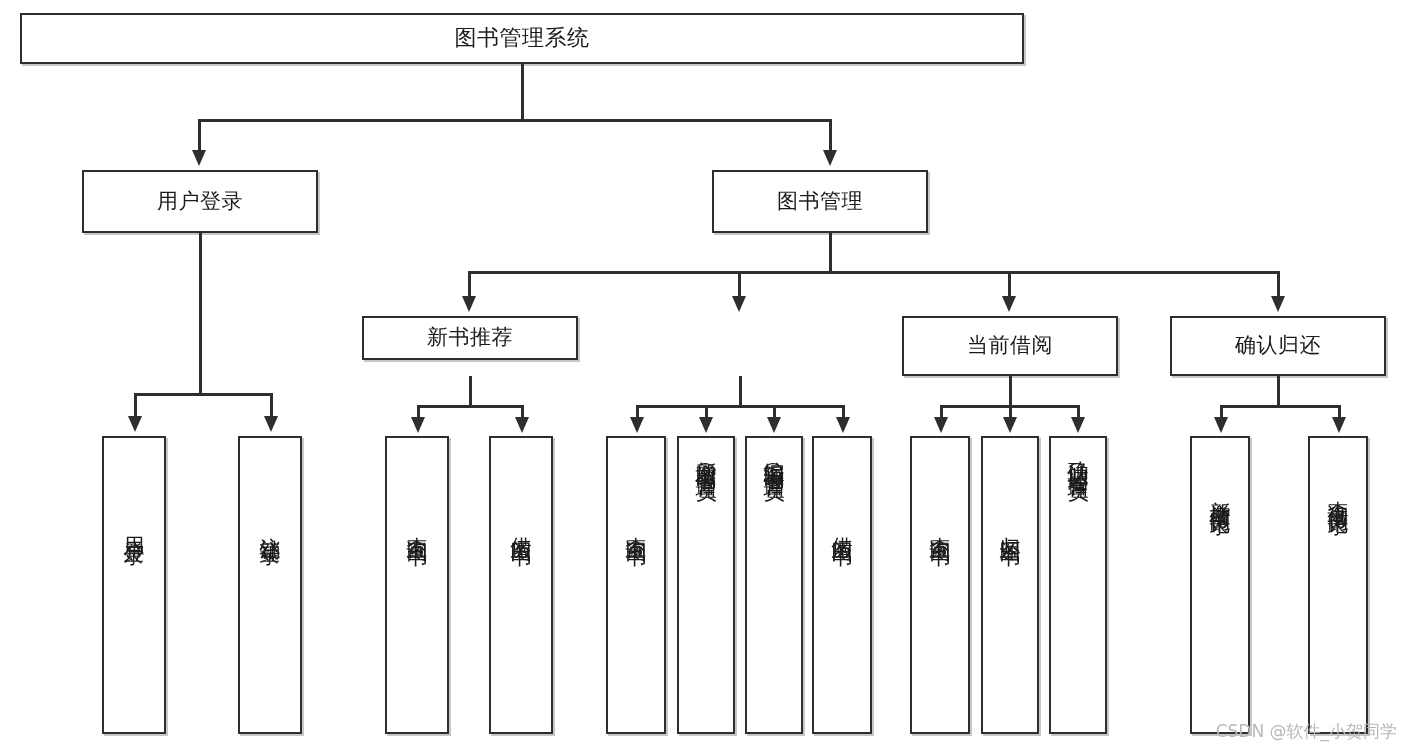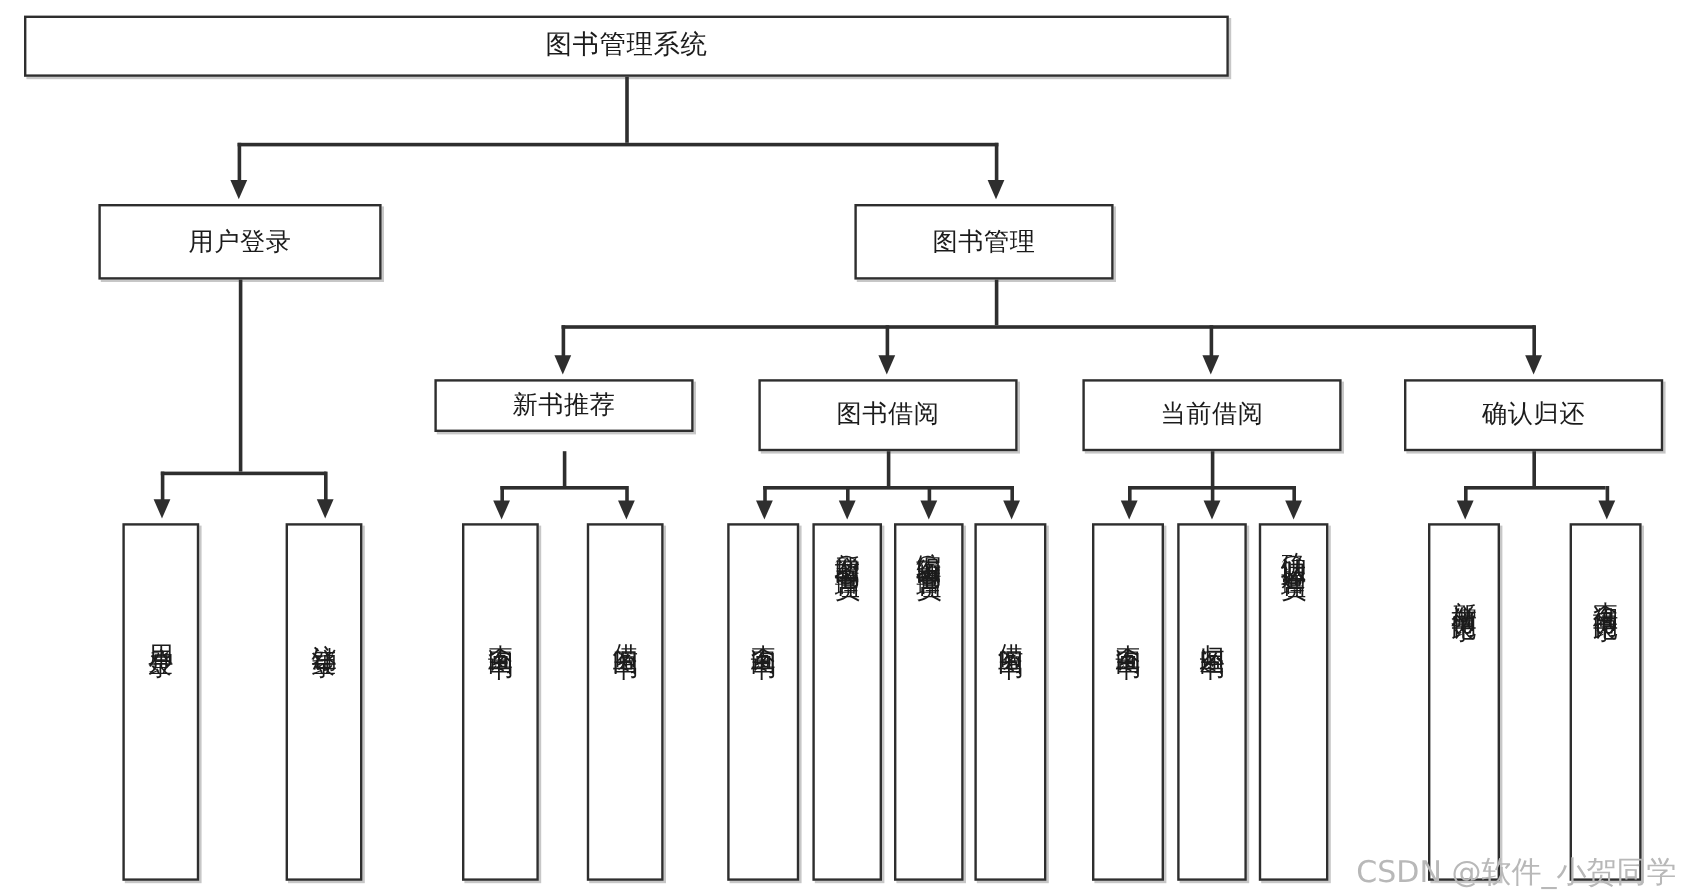--- a/index.html
+++ b/index.html
@@ -62,21 +62,21 @@
     height: 0;
     border-left: 7px solid transparent;
     border-right: 7px solid transparent;
     border-top: 16px solid #2e2e2e;
   }
   
   #watermark {
     position: absolute;
     right: 8px;
     bottom: 4px;
-    font-size: 25px;
+    font-size: 17px;
     color: #b8b8b8;
     font-family: "DejaVu Sans", "Liberation Sans", sans-serif;
     white-space: nowrap;
     user-select: none;
   }
 </style>
 </head>
 <body>
 
 <div id="canvas">
@@ -117,23 +117,20 @@
   <div class="ln v" style="left:738px; top:271px; height:29px;"></div>
   <div class="arrow" style="left:732px; top:296px;"></div>
   <div class="ln v" style="left:1008px; top:271px; height:29px;"></div>
   <div class="arrow" style="left:1002px; top:296px;"></div>
   <div class="ln v" style="left:1277px; top:271px; height:29px;"></div>
   <div class="arrow" style="left:1271px; top:296px;"></div>
 
   <div class="node horiz" style="left:362px; top:316px; width:216px; height:44px;">
     <span>新书推荐</span>
   </div>
-  <div class="node horiz" style="left:632px; top:316px; width:216px; height:60px;">
-    <span>图书借阅</span>
-  </div>
   <div class="node horiz" style="left:902px; top:316px; width:216px; height:60px;">
     <span>当前借阅</span>
   </div>
   <div class="node horiz" style="left:1170px; top:316px; width:216px; height:60px;">
     <span>确认归还</span>
   </div>
 
   <div class="ln v" style="left:469px; top:376px; height:29px;"></div>
   <div class="ln h" style="left:417px; top:405px; width:106px;"></div>
   <div class="ln v" style="left:417px; top:405px; height:14px;"></div>

